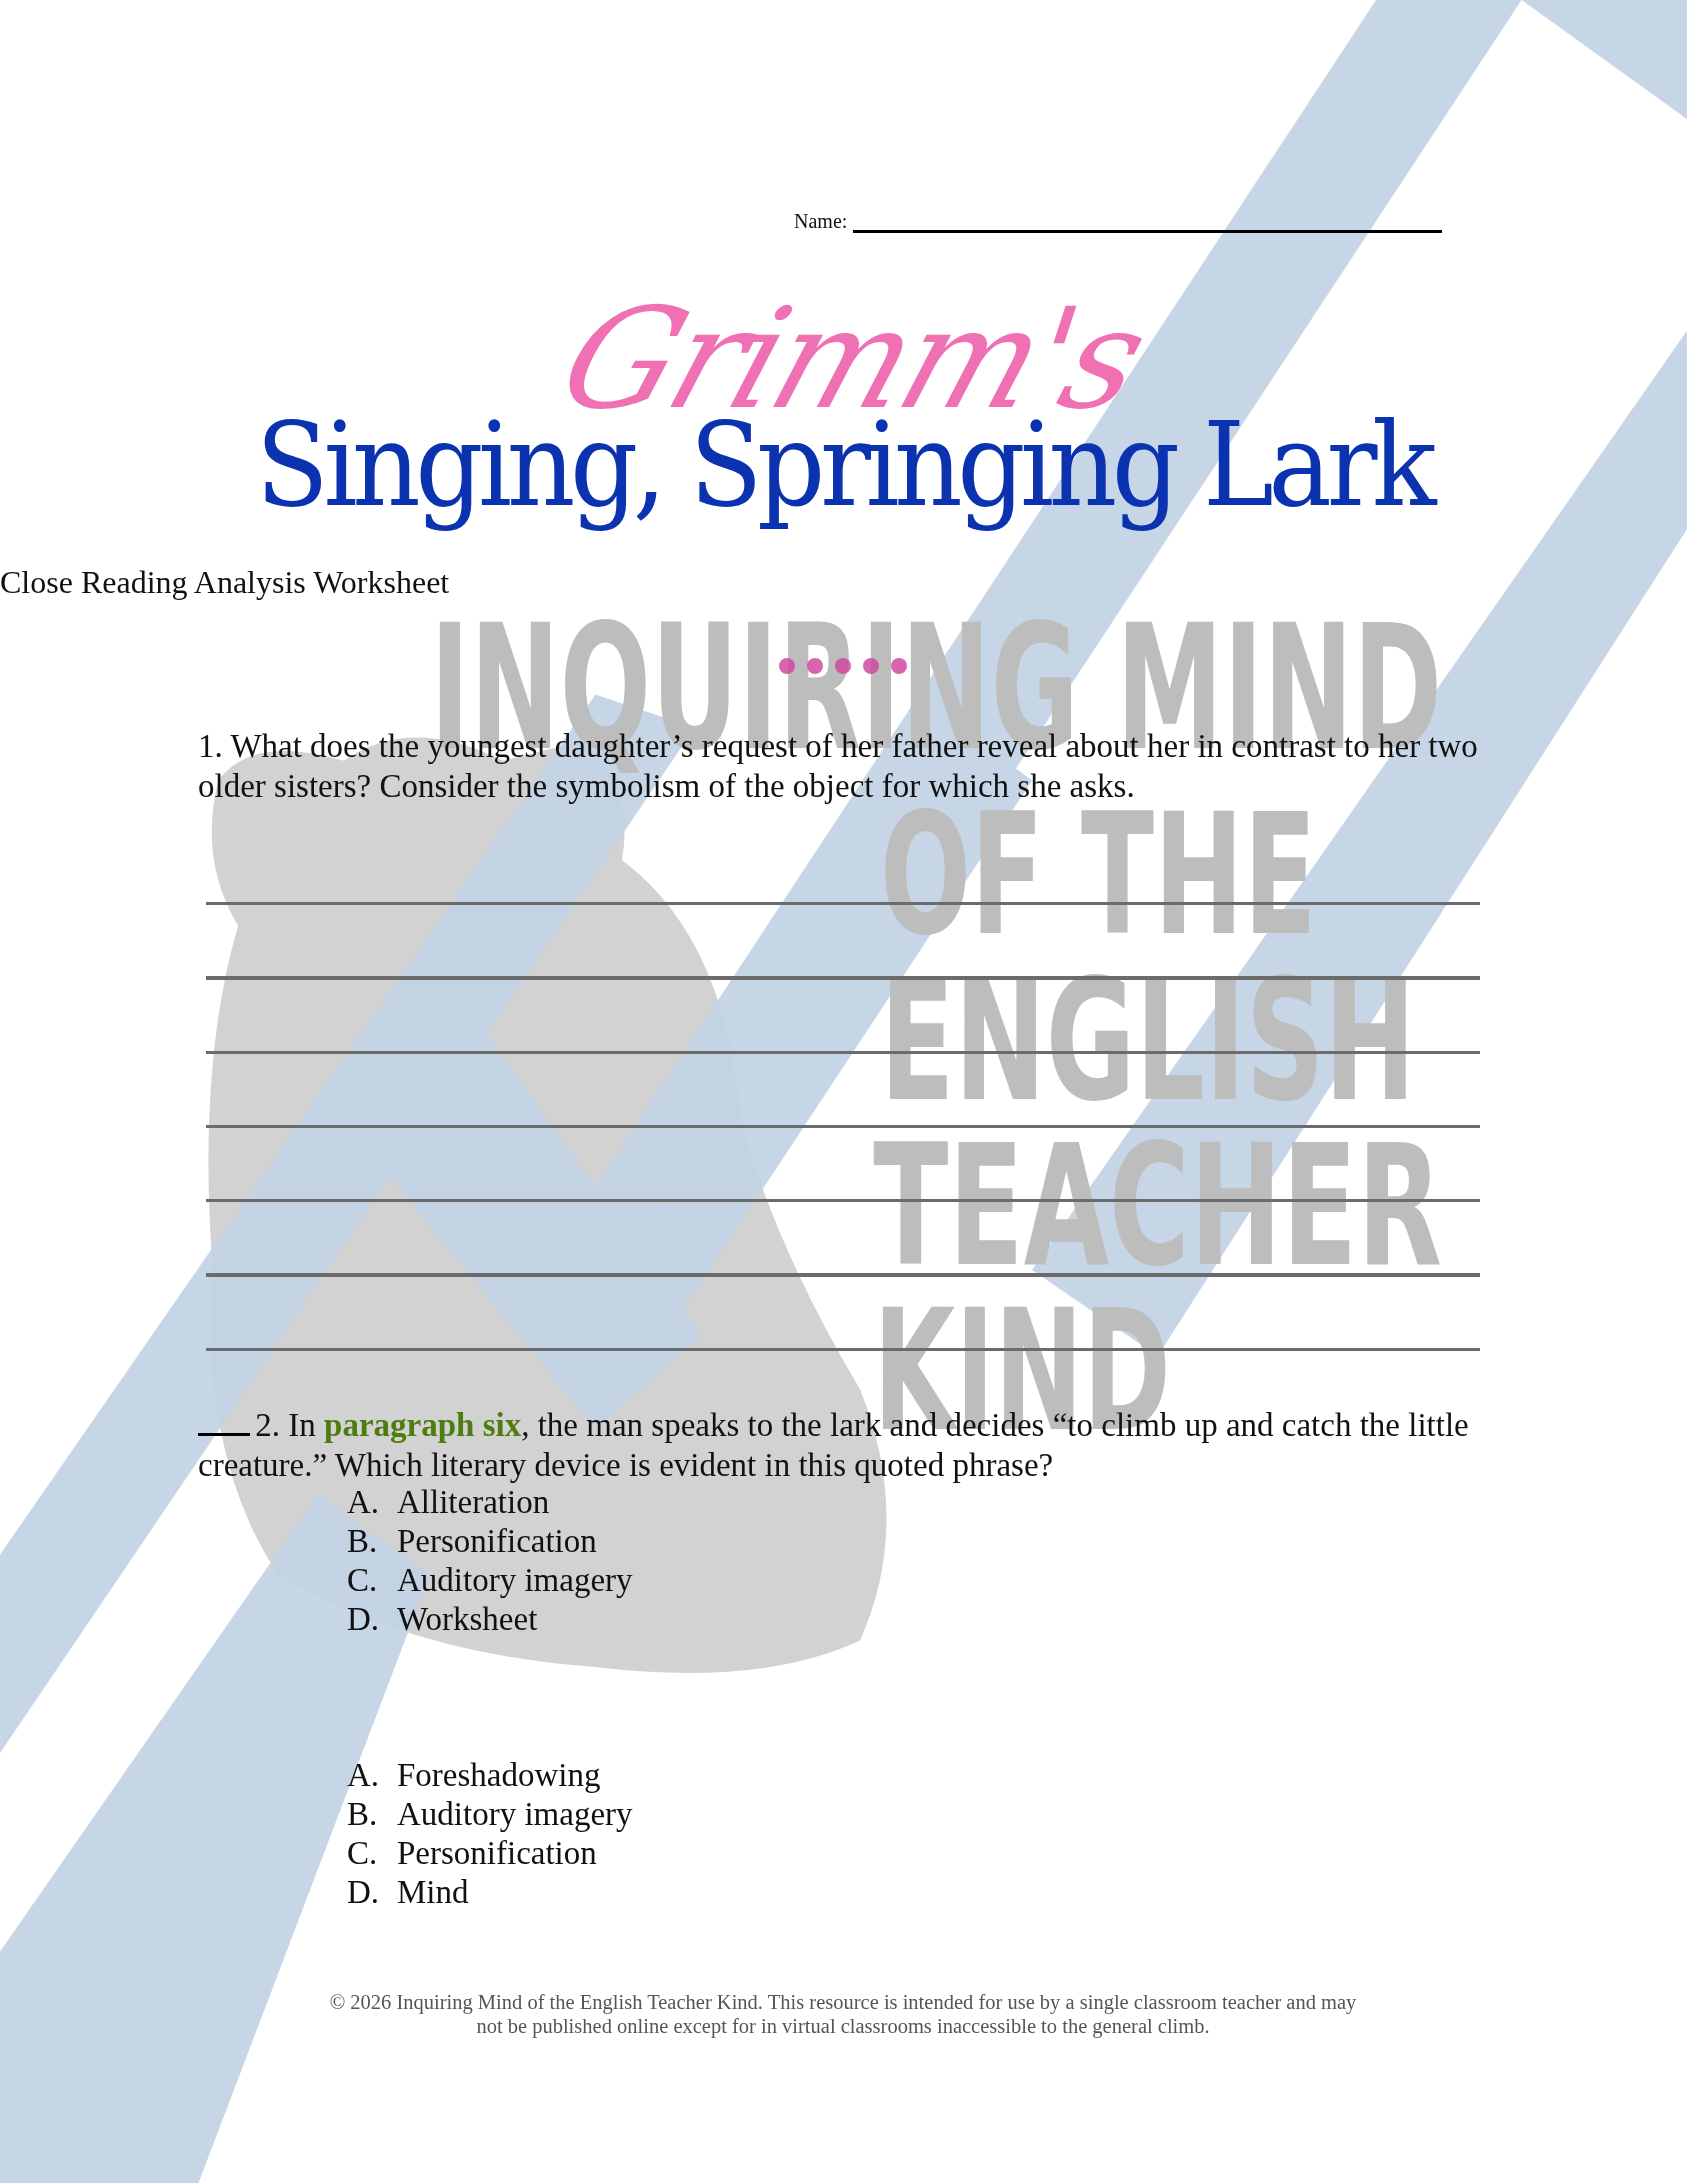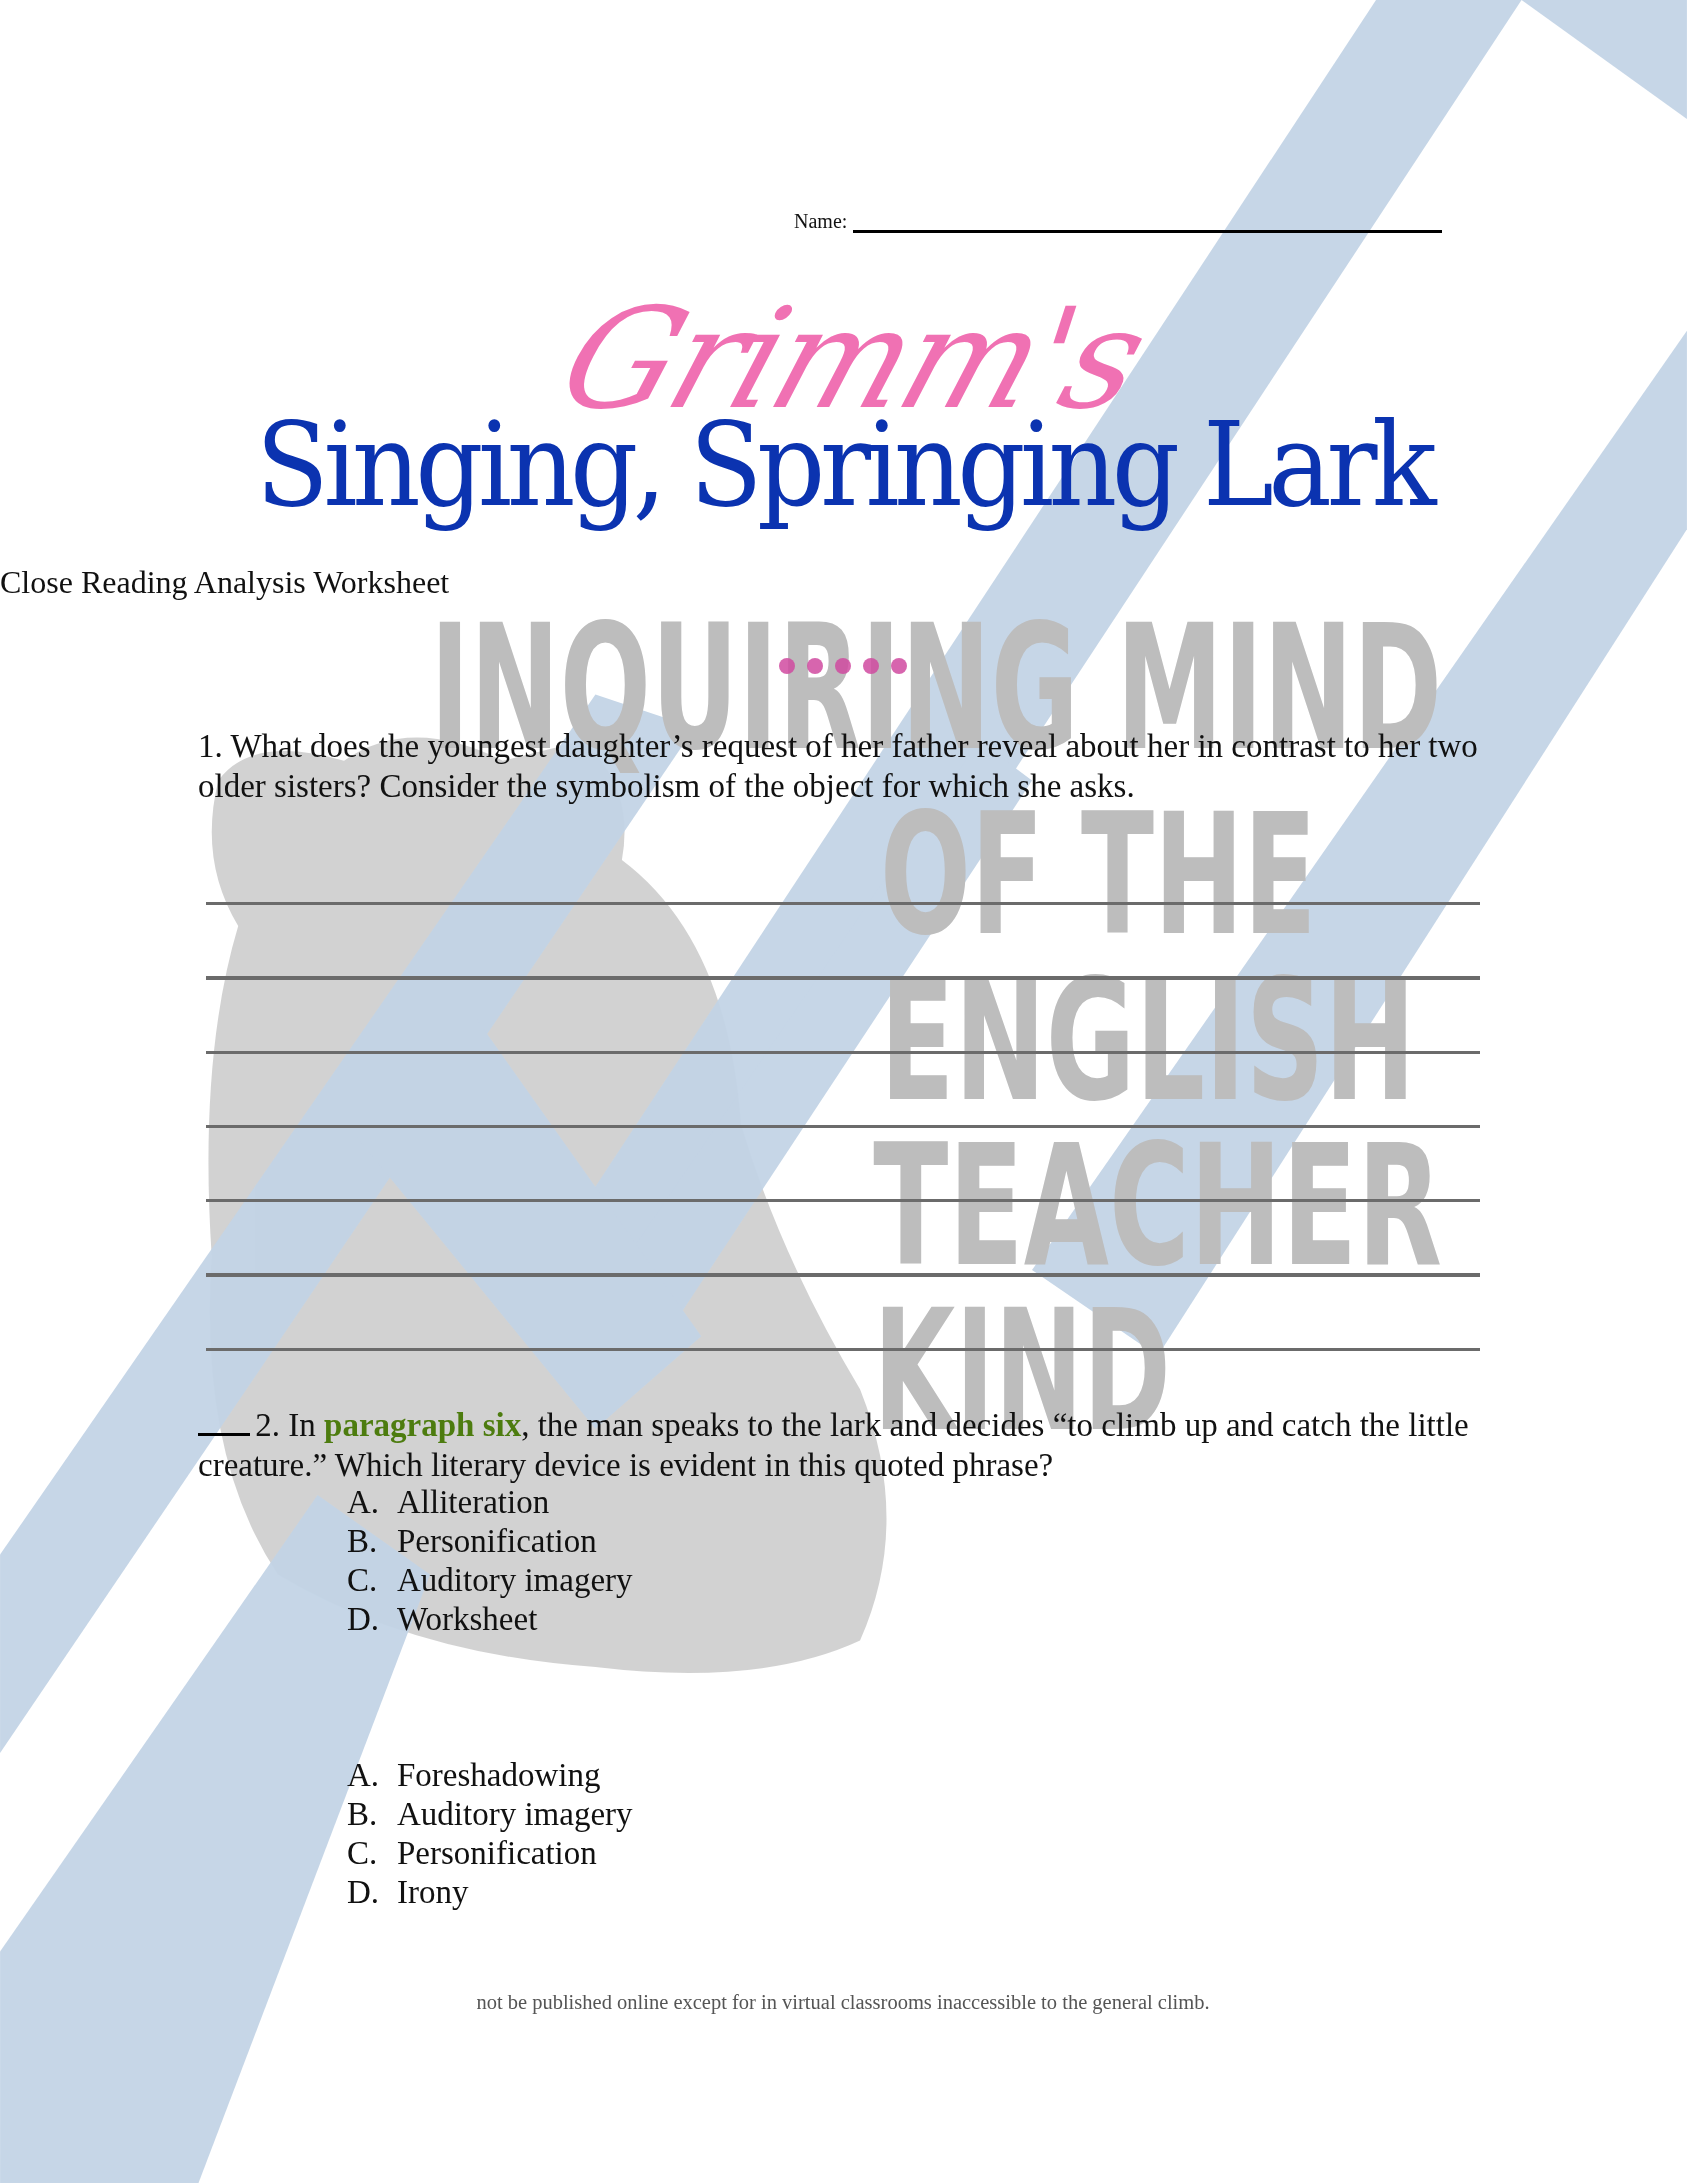--- a/index.html
+++ b/index.html
@@ -124,21 +124,22 @@
     <div class="row">
         <span class="letter">B.</span>
         <span>Auditory imagery</span>
       </div>
     <div class="row">
         <span class="letter">C.</span>
         <span>Personification</span>
       </div>
     <div class="row">
         <span class="letter">D.</span>
-        <span>Irony</span>
+        <span>Mind</span>
       </div>
   </div>
 
   <div class="footer">
+    <div>© 2026 Inquiring Mind of the English Teacher Kind. This resource is intended for use by a single classroom teacher and may</div>
     <div>not be published online except for in virtual classrooms inaccessible to the general climb.</div>
   </div>
 </div>
 
 
 </body></html>

